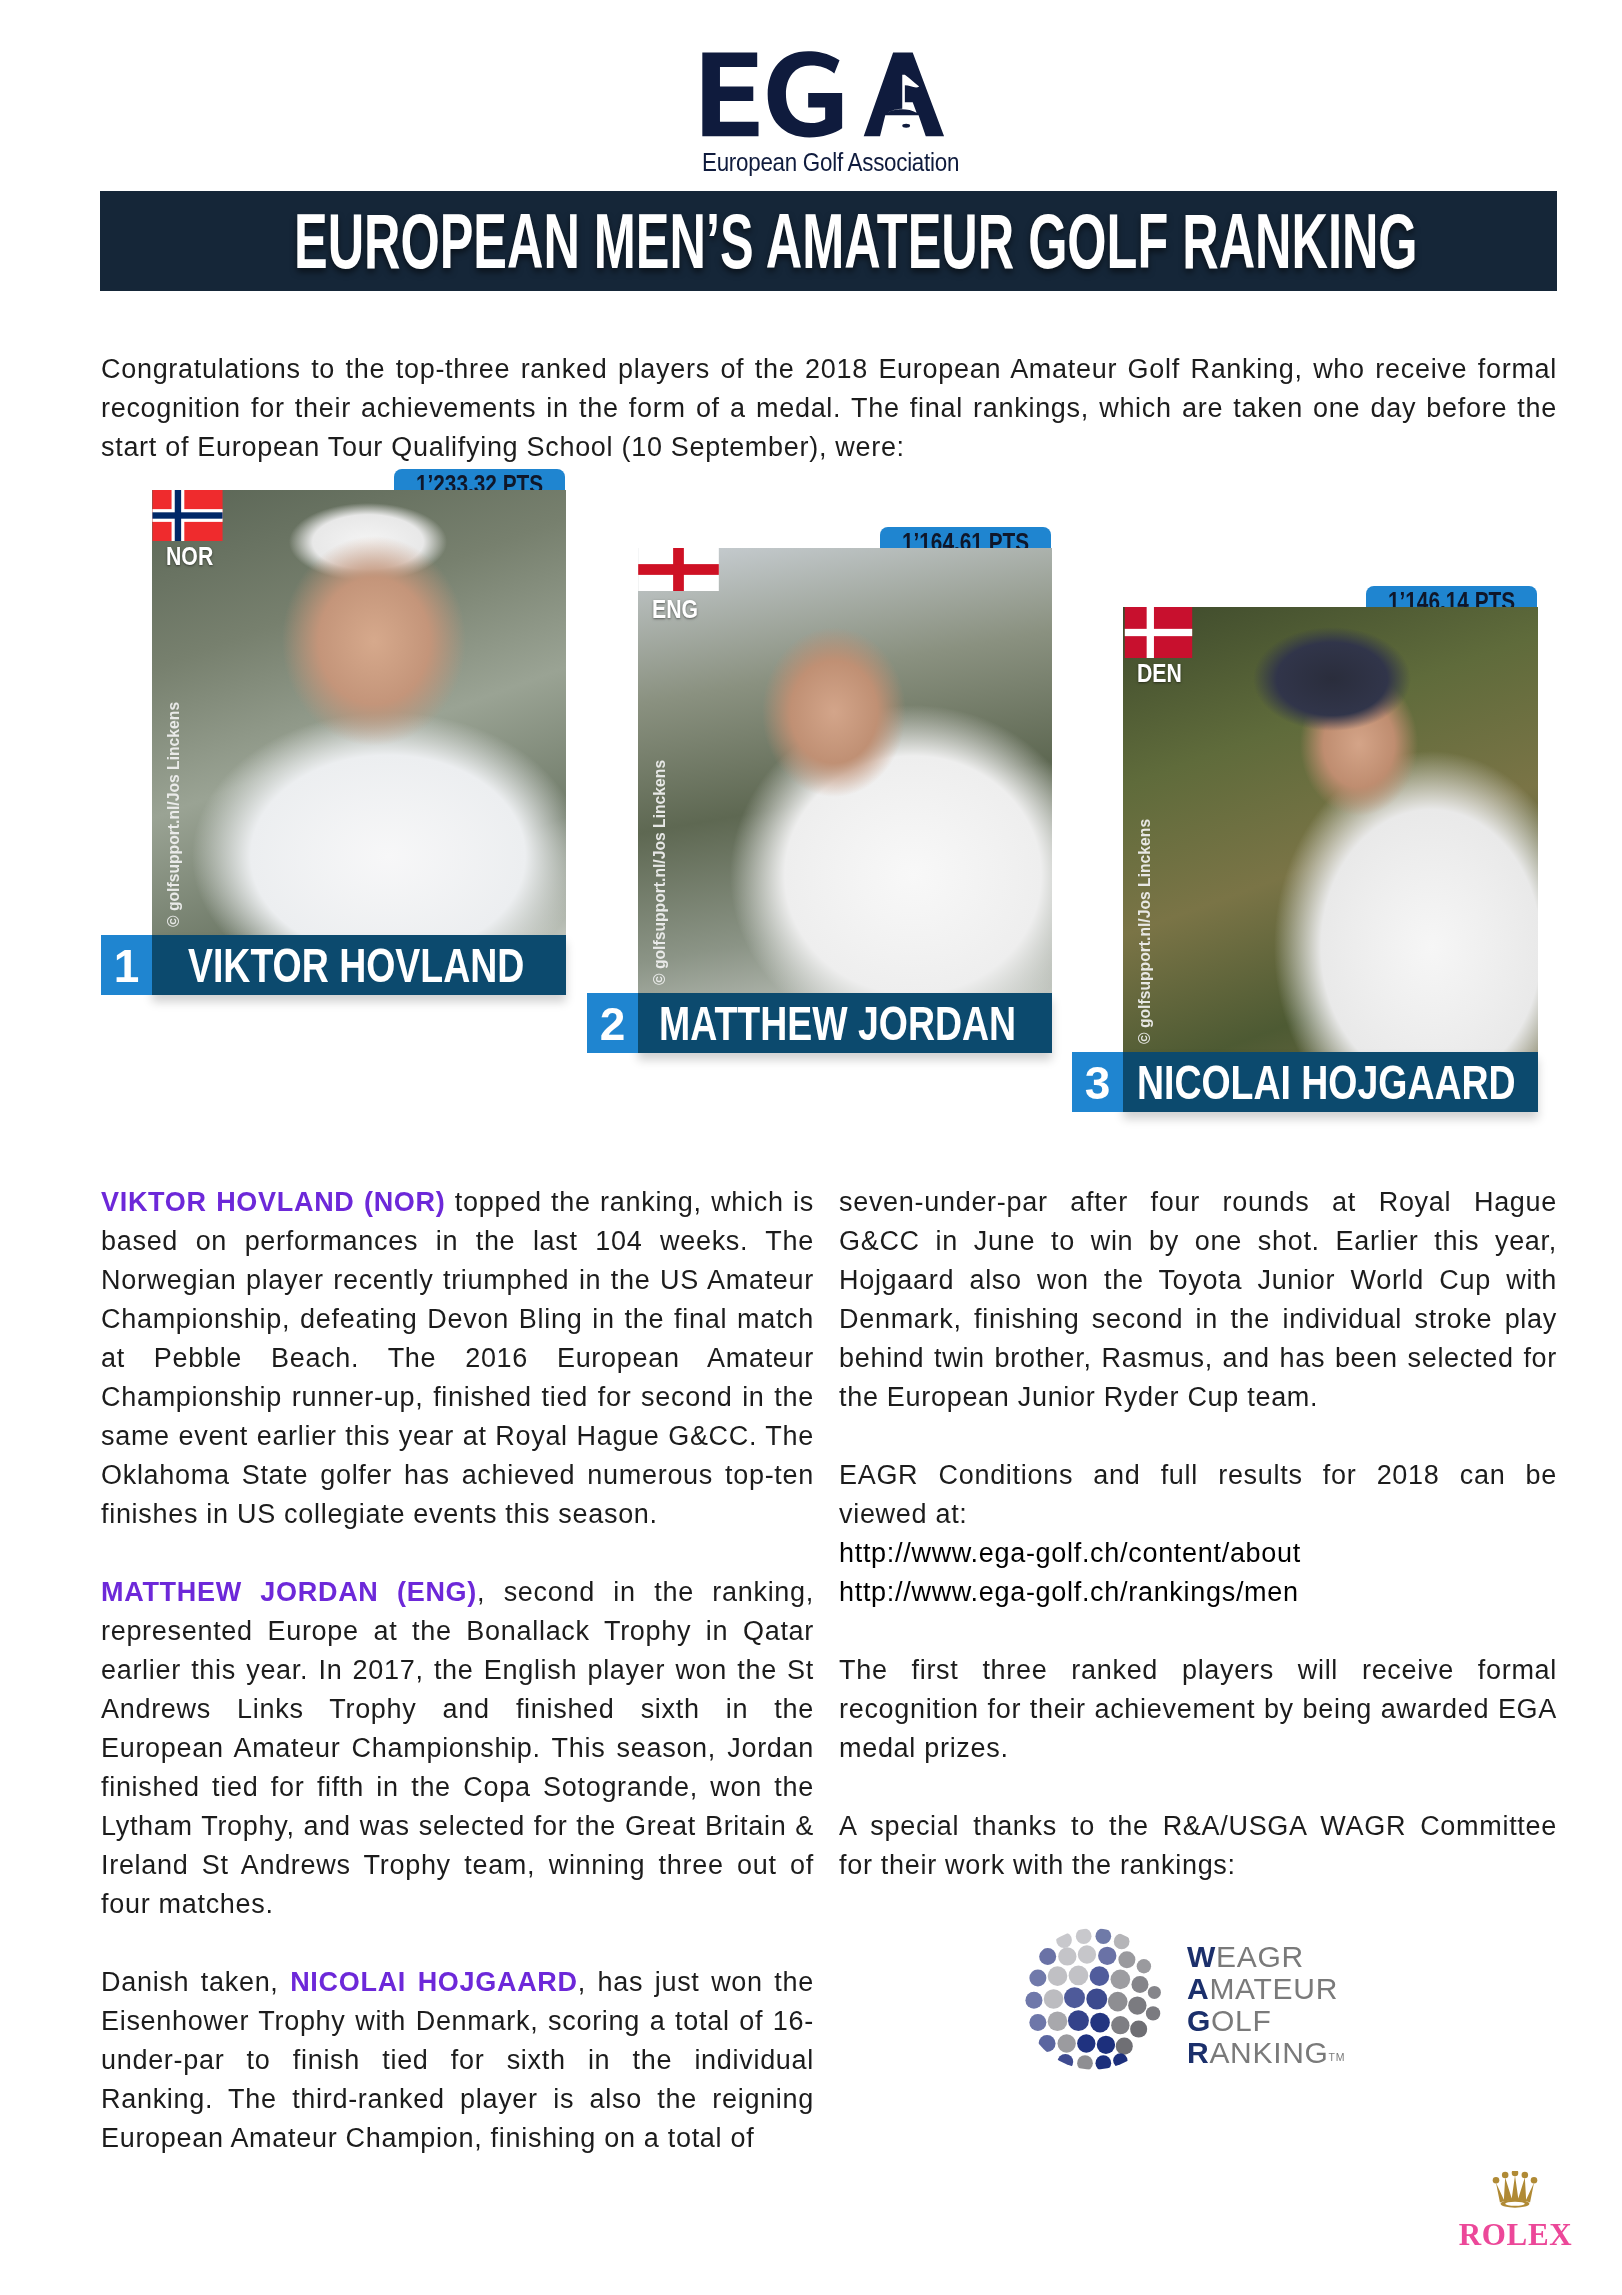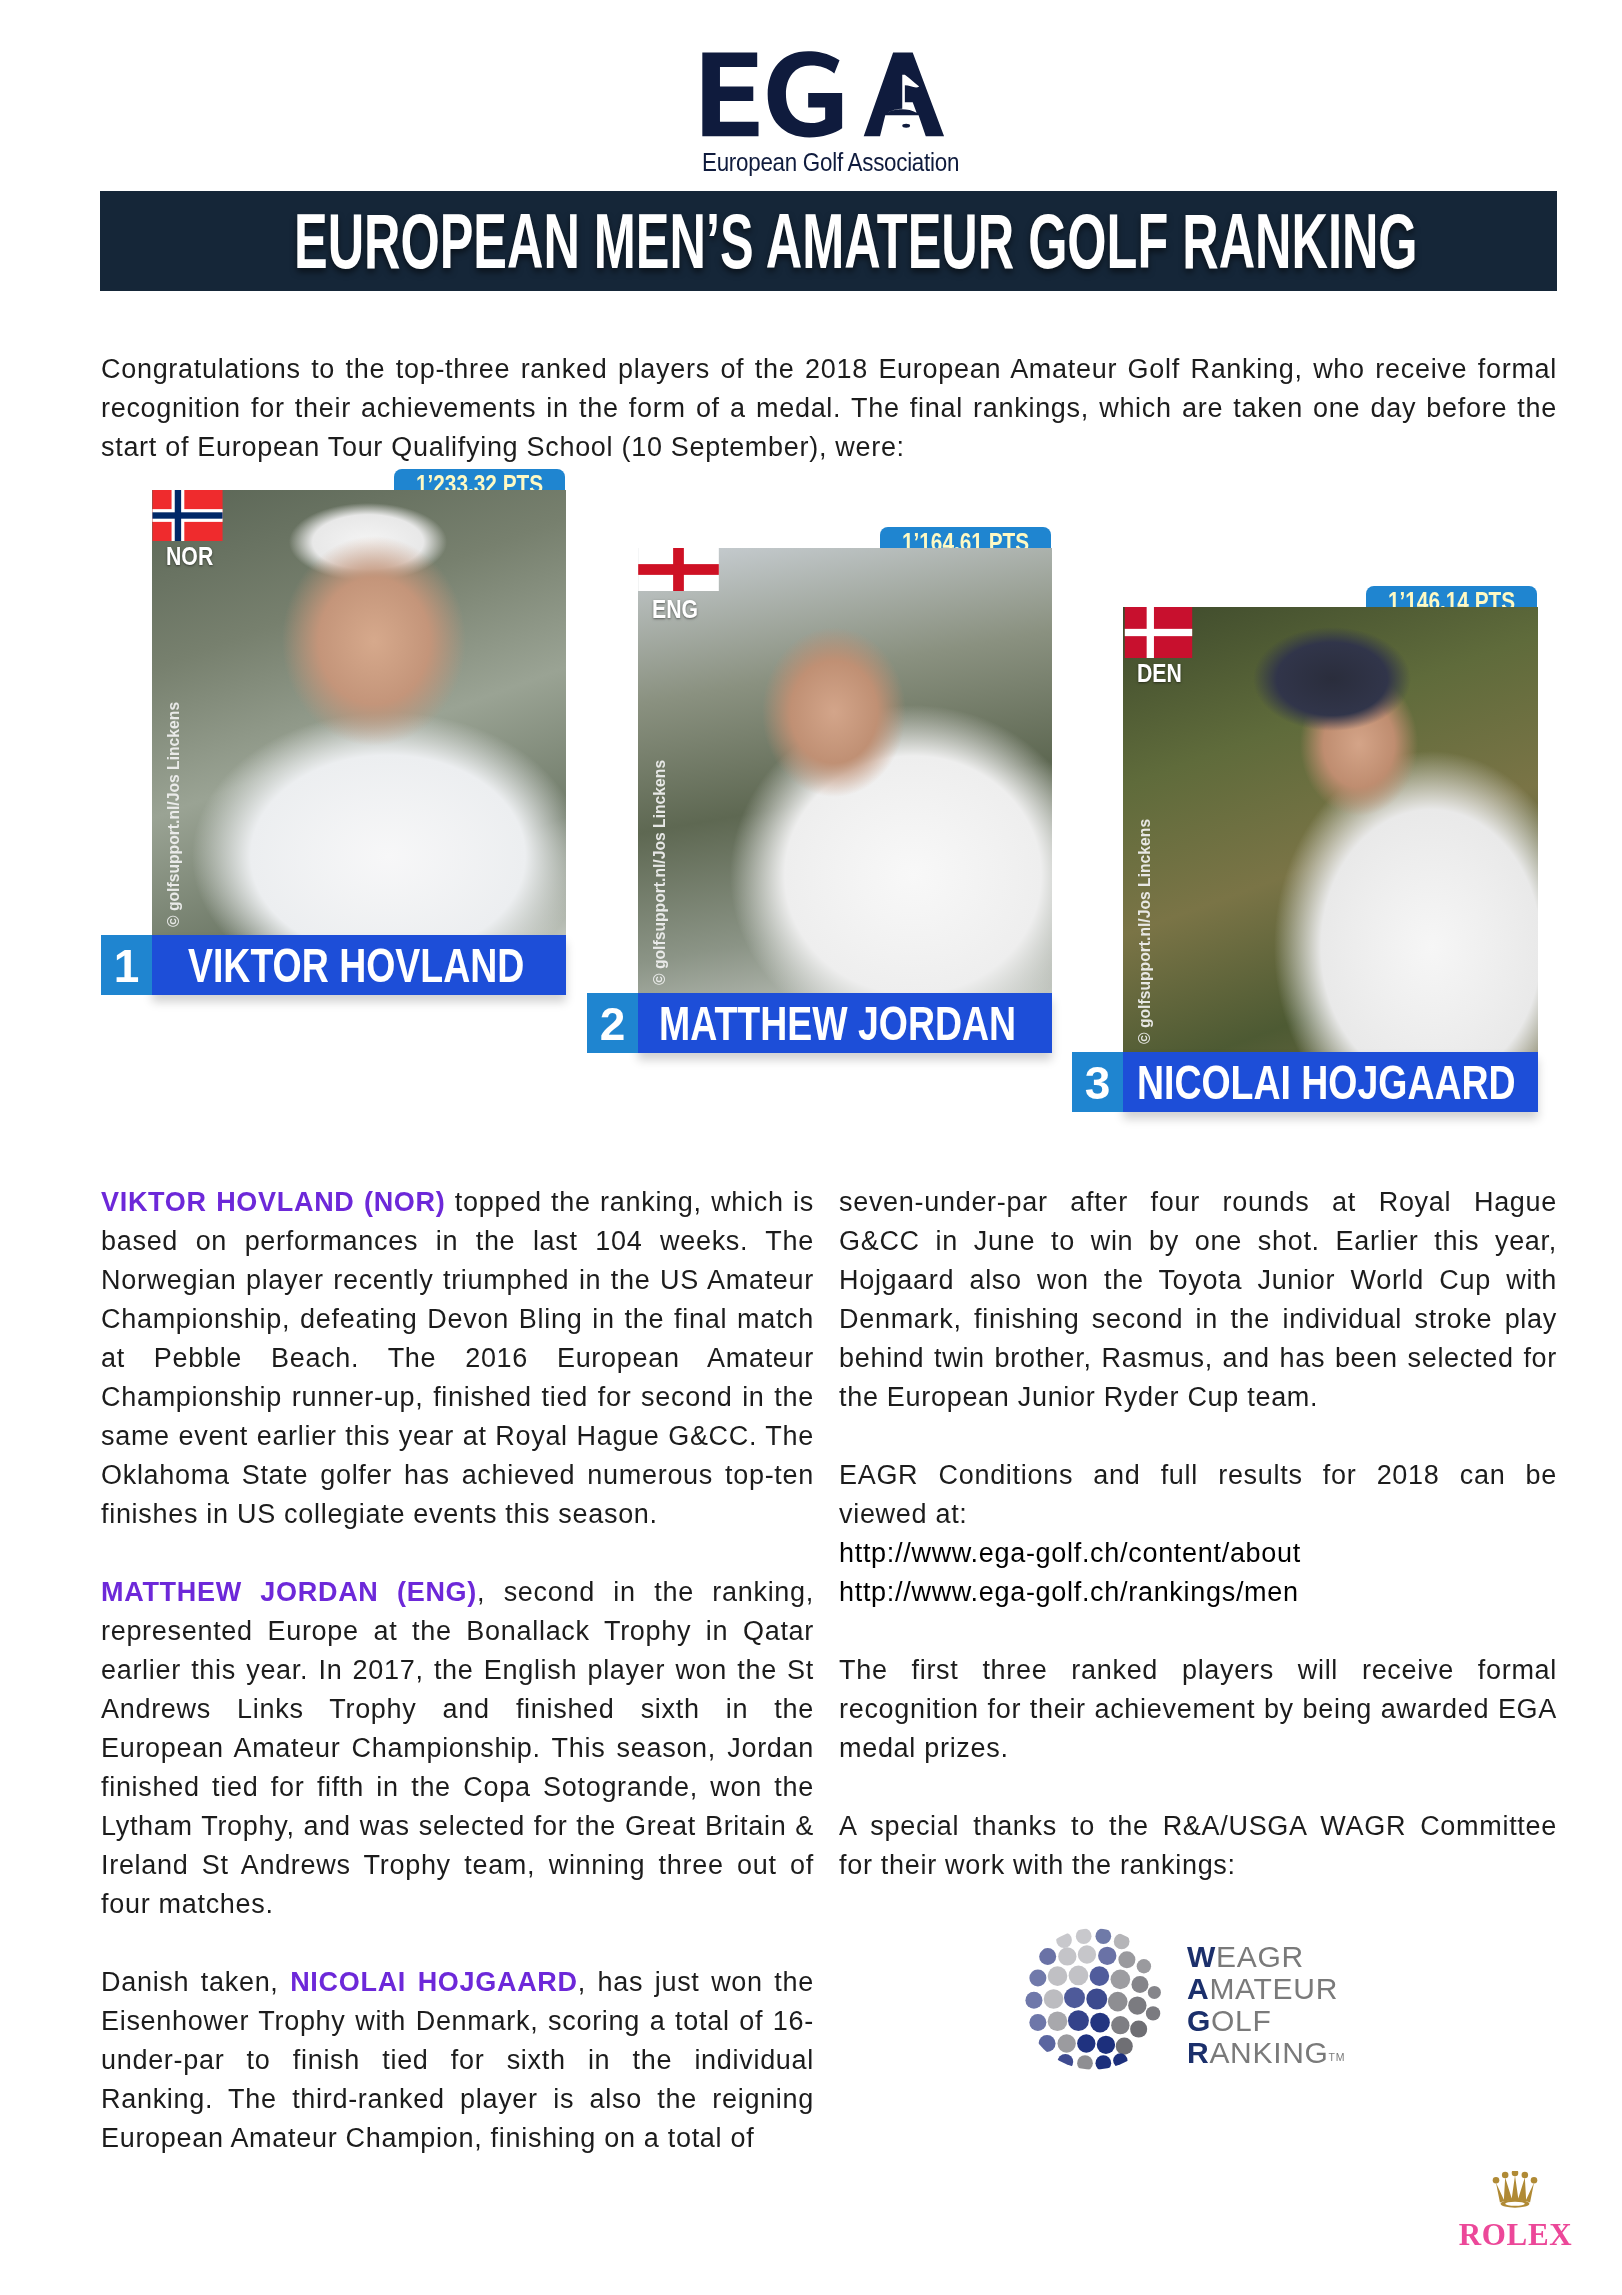--- a/index.html
+++ b/index.html
@@ -25,30 +25,30 @@
 
   
   .para { font-size:27px; line-height:39px; color:#1c1c1c; text-align:justify; letter-spacing:0.7px;
           font-family:"Liberation Sans Narrow", "Liberation Sans", sans-serif;margin-top:8px; }
   .intro { left:101px; top:342px; width:1456px; }
   .hl { color:#6d28d9; font-weight:bold; }
   .link { color:#000000; display:block; text-align:left; }
 
   
   .card { position:absolute; }
-  .pts { position:absolute; height:29px; background:#1f85d0; border-radius:7.9px 7.9px 0 0; color:#fef9c3;
+  .pts { position:absolute; height:29px; background:#1f85d0; border-radius:7.9px 7.9px 0 0; color:#0f172a;
          font-weight:bold; font-size:26px; line-height:30px; text-align:center; }
   .pts span { display:inline-block; transform:scaleX(0.8); }
   .photo { position:absolute; overflow:hidden; }
   .flag { position:absolute; width:71px; height:51px; }
   .nation { position:absolute; color:#fff; font-weight:bold; font-size:25px; transform:scaleX(0.85); transform-origin:left top;
             text-shadow:0 1.3px 2.6px rgba(0,0,0,0.5); }
   .credit { position:absolute; color:#f2f2f2; font-size:15.7px; font-weight:bold; white-space:nowrap;
             transform:rotate(-90deg); transform-origin:left top; opacity:0.92; }
-  .name-bar { position:absolute; height:60px; background:#1d4ed8; box-shadow:0 6.5px 9.2px rgba(0,0,0,0.18); }
+  .name-bar { position:absolute; height:60px; background:#0c4a6e; box-shadow:0 6.5px 9.2px rgba(0,0,0,0.18); }
   .num-box { position:absolute; height:60px; width:51px; background:#1f85d0; color:#fff; font-weight:bold;
              font-size:46px; line-height:62px; text-align:center; }
   .name-text { position:absolute; top:0; height:60px; line-height:62px; color:#fff; font-weight:bold; font-size:48px;
                white-space:nowrap; transform:scaleX(0.78); transform-origin:left center; }
 
   .col-left { left:101px; top:1175px; width:713px; }
   .col-right { left:839px; top:1175px; width:718px; }
   .gap { height:39px; }
 
   

